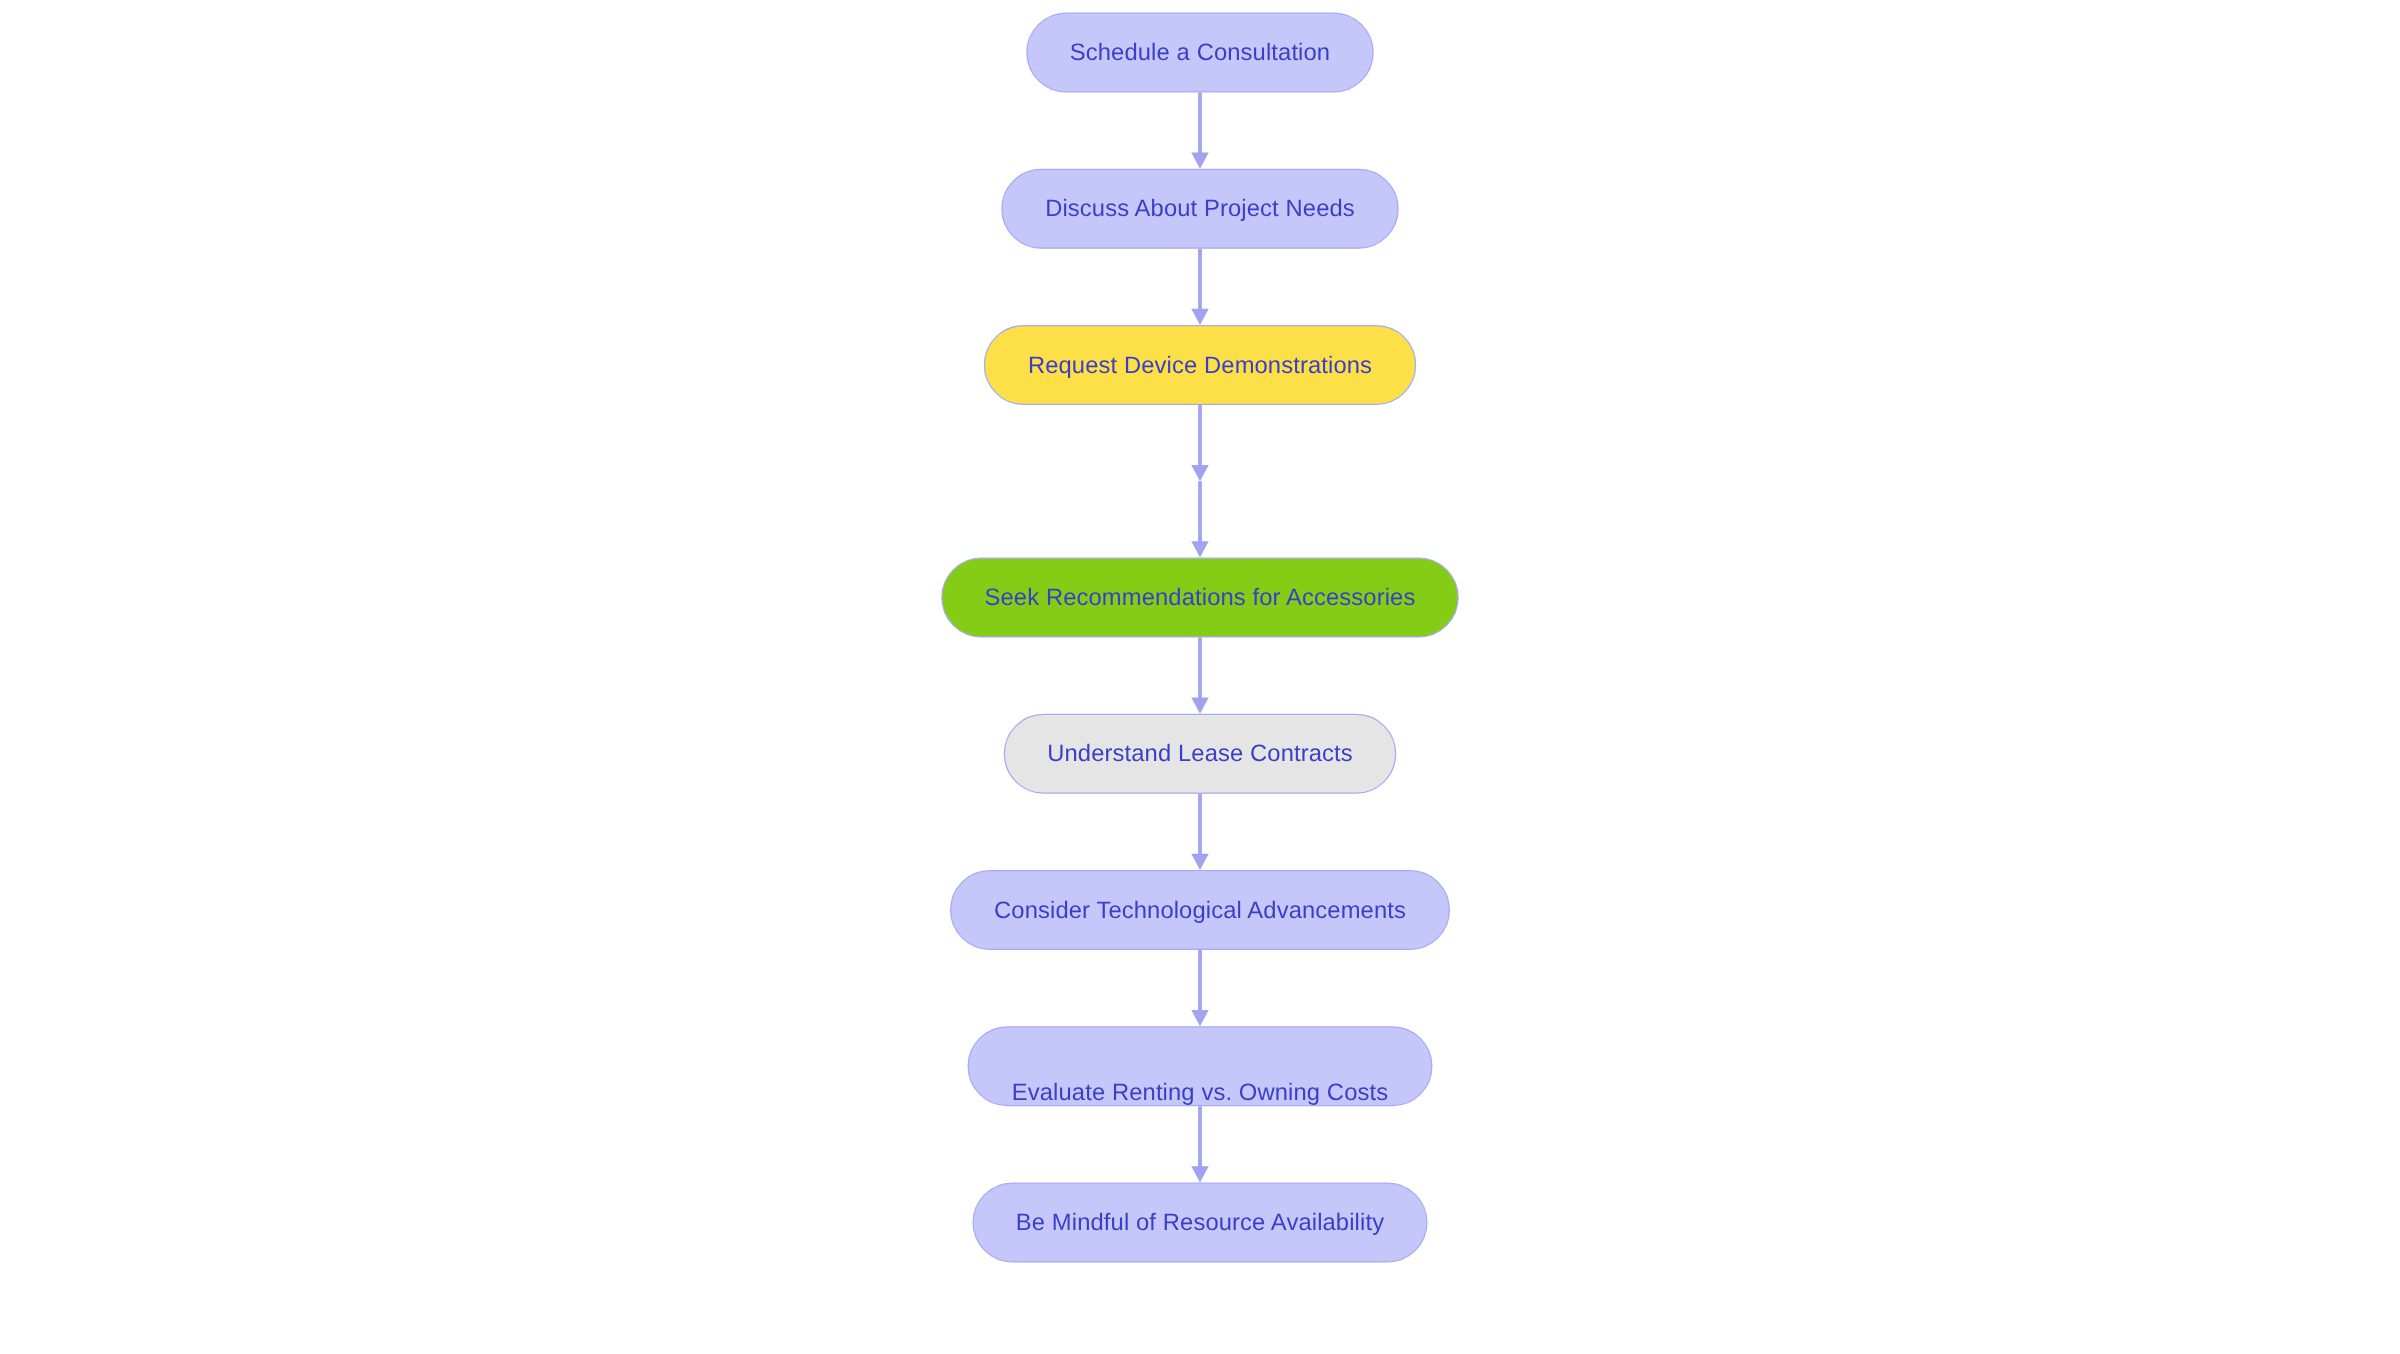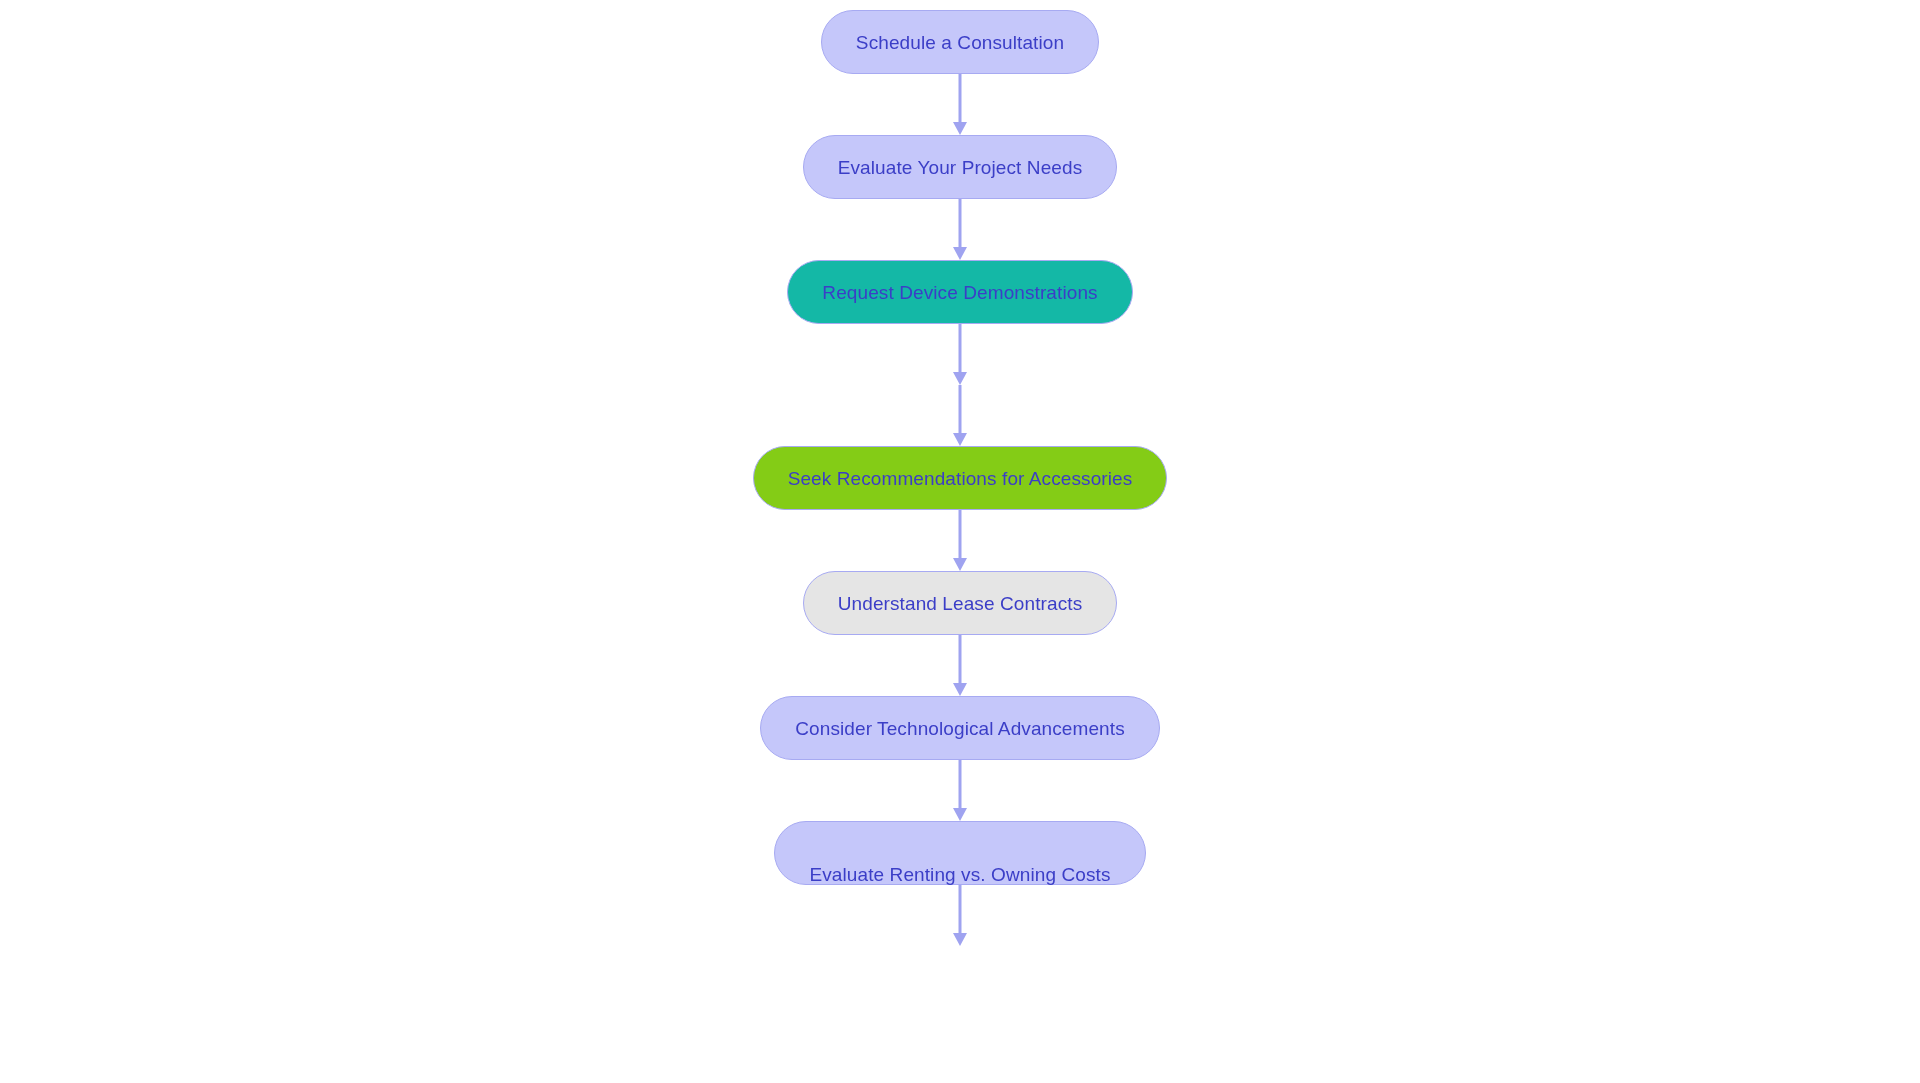--- a/index.html
+++ b/index.html
@@ -94,29 +94,29 @@
     <div class="node" style="background: rgb(197, 199, 250); border-color: rgb(167, 170, 242); color: rgb(59, 62, 199);">
       <span class="node-label">Schedule a Consultation</span>
     </div>
 
     <div class="connector">
       <div class="connector-line" style="background: rgb(159, 163, 240);"></div>
       <div class="connector-arrow" style="border-top-color: rgb(159, 163, 240);"></div>
     </div>
 
     <div class="node" style="background: rgb(197, 199, 250); border-color: rgb(167, 170, 242); color: rgb(59, 62, 199);">
-      <span class="node-label">Evaluate Your Project Needs</span>
+      <span class="node-label">Discuss About Project Needs</span>
     </div>
 
     <div class="connector">
       <div class="connector-line" style="background: rgb(159, 163, 240);"></div>
       <div class="connector-arrow" style="border-top-color: rgb(159, 163, 240);"></div>
     </div>
 
-    <div class="node" style="background: #14b8a6; border-color: rgb(167, 170, 242); color: rgb(59, 62, 199);">
+    <div class="node" style="background: #fde047; border-color: rgb(167, 170, 242); color: rgb(59, 62, 199);">
       <span class="node-label">Request Device Demonstrations</span>
     </div>
 
     <div class="connector">
       <div class="connector-line" style="background: rgb(159, 163, 240);"></div>
       <div class="connector-arrow" style="border-top-color: rgb(159, 163, 240);"></div>
     </div>
 
 
     <div class="connector">
@@ -153,15 +153,18 @@
 
     <div class="node" style="background: rgb(197, 199, 250); border-color: rgb(167, 170, 242); color: rgb(59, 62, 199); align-items: flex-end;">
       <span class="node-label">Evaluate Renting vs. Owning Costs</span>
     </div>
 
     <div class="connector">
       <div class="connector-line" style="background: rgb(159, 163, 240);"></div>
       <div class="connector-arrow" style="border-top-color: rgb(159, 163, 240);"></div>
     </div>
 
+    <div class="node" style="background: rgb(197, 199, 250); border-color: rgb(167, 170, 242); color: rgb(59, 62, 199);">
+      <span class="node-label">Be Mindful of Resource Availability</span>
+    </div>
 
   </div>
 </div>
 
 </body></html>

